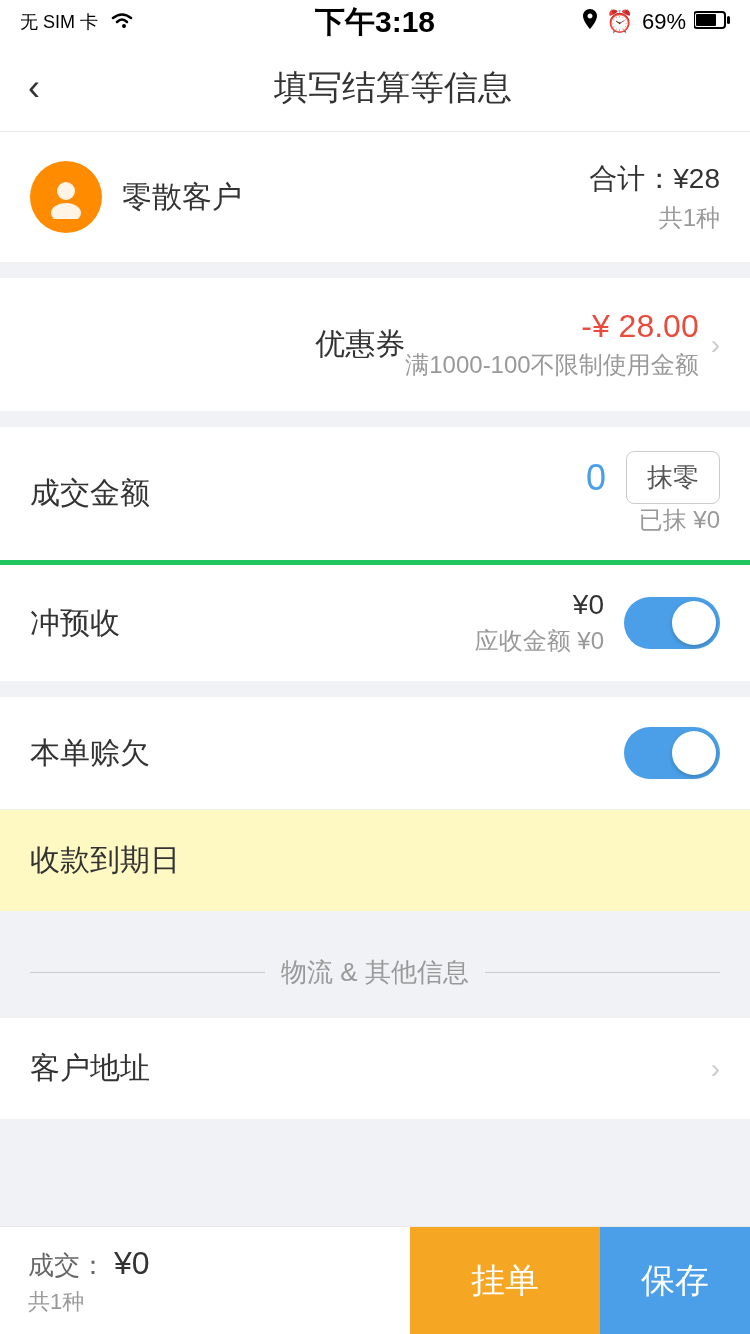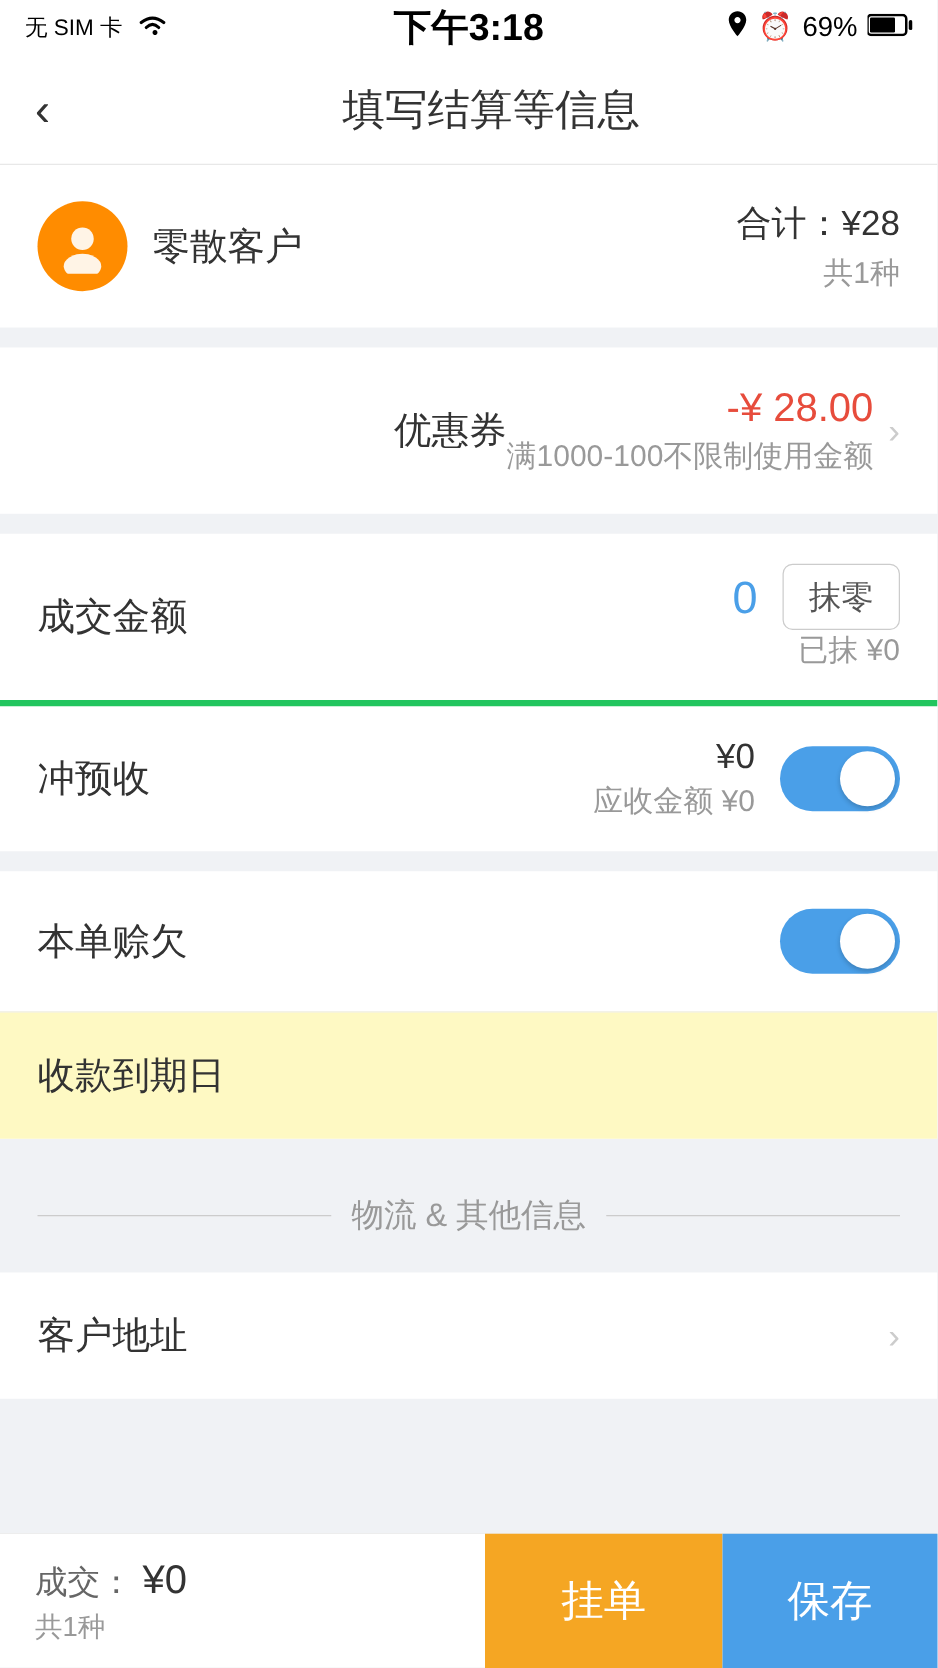--- a/index.html
+++ b/index.html
@@ -216,21 +216,21 @@
     .bottom-deal-amount { font-size: 32px; color: #333; font-weight: 500; }
     .bottom-count { font-size: 22px; color: #999; margin-top: 4px; }
     .btn-pending {
       width: 190px; height: 108px;
       background: #f5a623;
       display: flex; align-items: center; justify-content: center;
       font-size: 34px; color: #fff; font-weight: 500;
       cursor: pointer;
     }
     .btn-save {
-      width: 172px; height: 108px;
+      width: 150px; height: 108px;
       background: #4a9fe8;
       display: flex; align-items: center; justify-content: center;
       font-size: 34px; color: #fff; font-weight: 500;
       cursor: pointer;
     }
   </style>
 </head>
 <body>
 
 <div class="status-bar">

